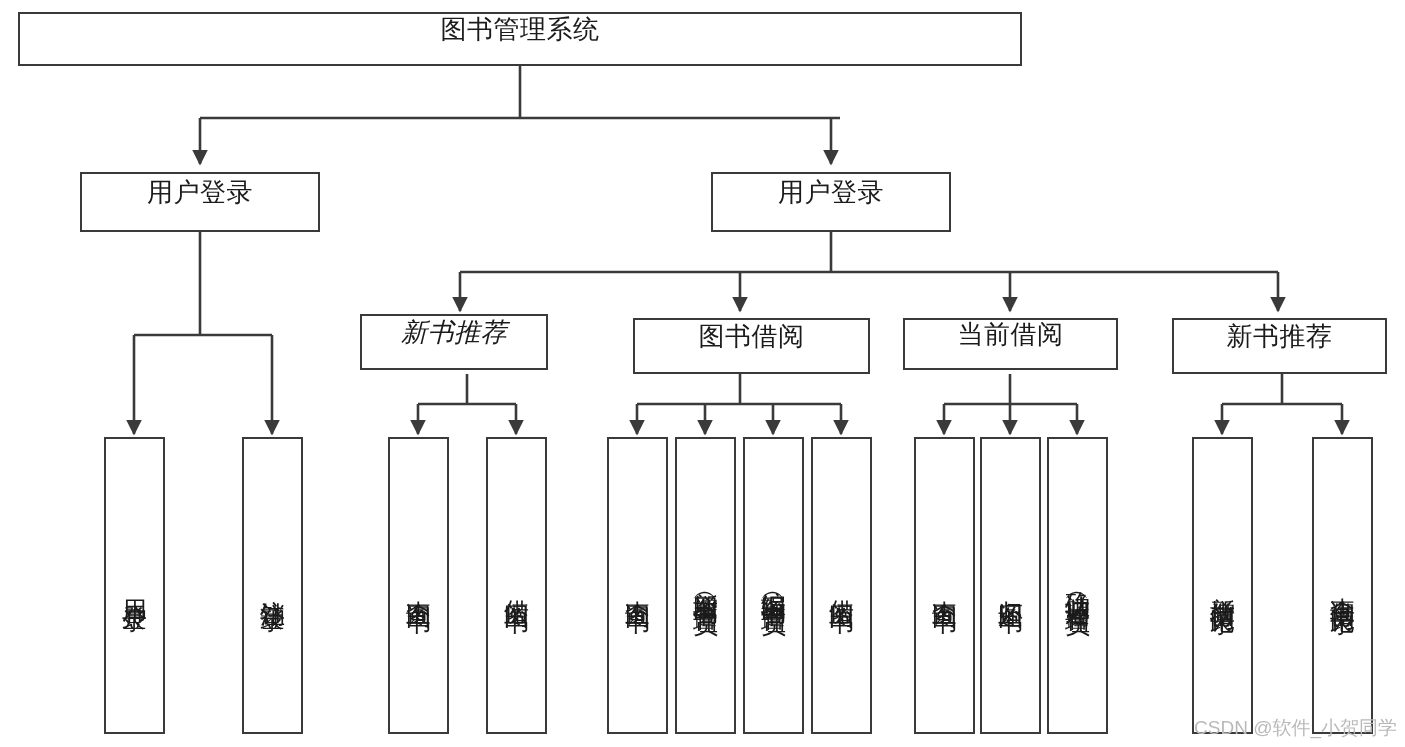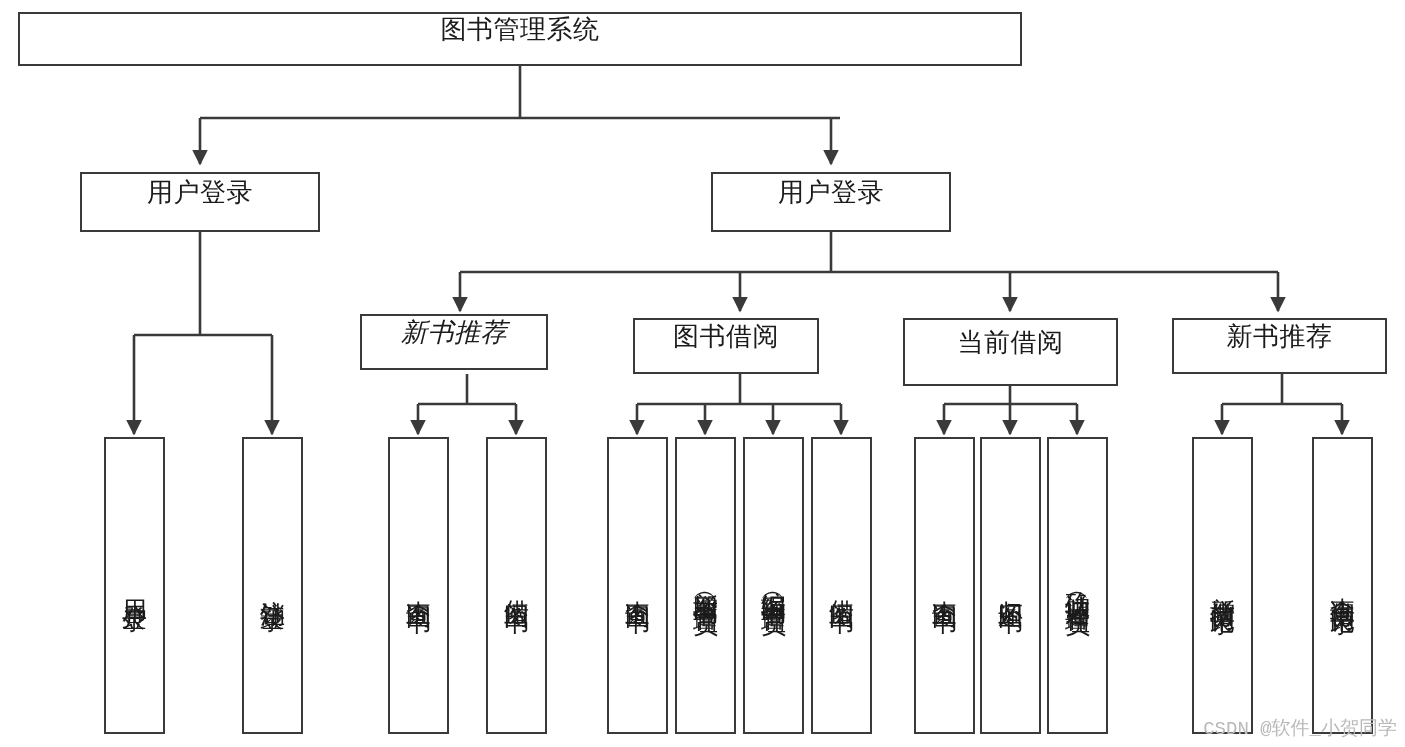--- a/index.html
+++ b/index.html
@@ -59,21 +59,21 @@
     text-orientation: upright;
   }
   .watermark {
     position: absolute;
     right: 8px;
     bottom: 6px;
     font-size: 19px;
     color: #b9b9b9;
     z-index: 5;
     white-space: nowrap;
-    font-family: Liberation Mono, monospace;
+    font-family: Liberation Sans, sans-serif;
   }
 </style>
 </head>
 <body>
 
 <div id="canvas">
 
   <svg id="svg-layer" viewBox="0 0 1405 747" xmlns="http://www.w3.org/2000/svg">
     <defs>
       <marker id="arw" viewBox="0 0 10 10" refX="9" refY="5" markerWidth="6" markerHeight="6" orient="auto-start-reverse">
@@ -131,24 +131,24 @@
   <div class="node horiz" style="left:80px; top:172px; width:240px; height:60px;">
     <span>用户登录</span>
   </div>
   <div class="node horiz" style="left:711px; top:172px; width:240px; height:60px;">
     <span>用户登录</span>
   </div>
 
   <div class="node horiz" style="left:360px; top:314px; width:188px; height:56px;font-style:italic;">
     <span>新书推荐</span>
   </div>
-  <div class="node horiz" style="left:633px; top:318px; width:186px; height:56px;">
+  <div class="node horiz" style="left:633px; top:318px; width:237px; height:56px;">
     <span>图书借阅</span>
   </div>
-  <div class="node horiz" style="left:903px; top:318px; width:215px; height:68px;">
+  <div class="node horiz" style="left:903px; top:318px; width:215px; height:52px;">
     <span>当前借阅</span>
   </div>
   <div class="node horiz" style="left:1172px; top:318px; width:215px; height:56px;">
     <span>新书推荐</span>
   </div>
 
   <div class="node vert" style="left:104px; top:437px; width:61px; height:297px;">
     <span>用户登录</span>
   </div>
   <div class="node vert" style="left:242px; top:437px; width:61px; height:297px;">

